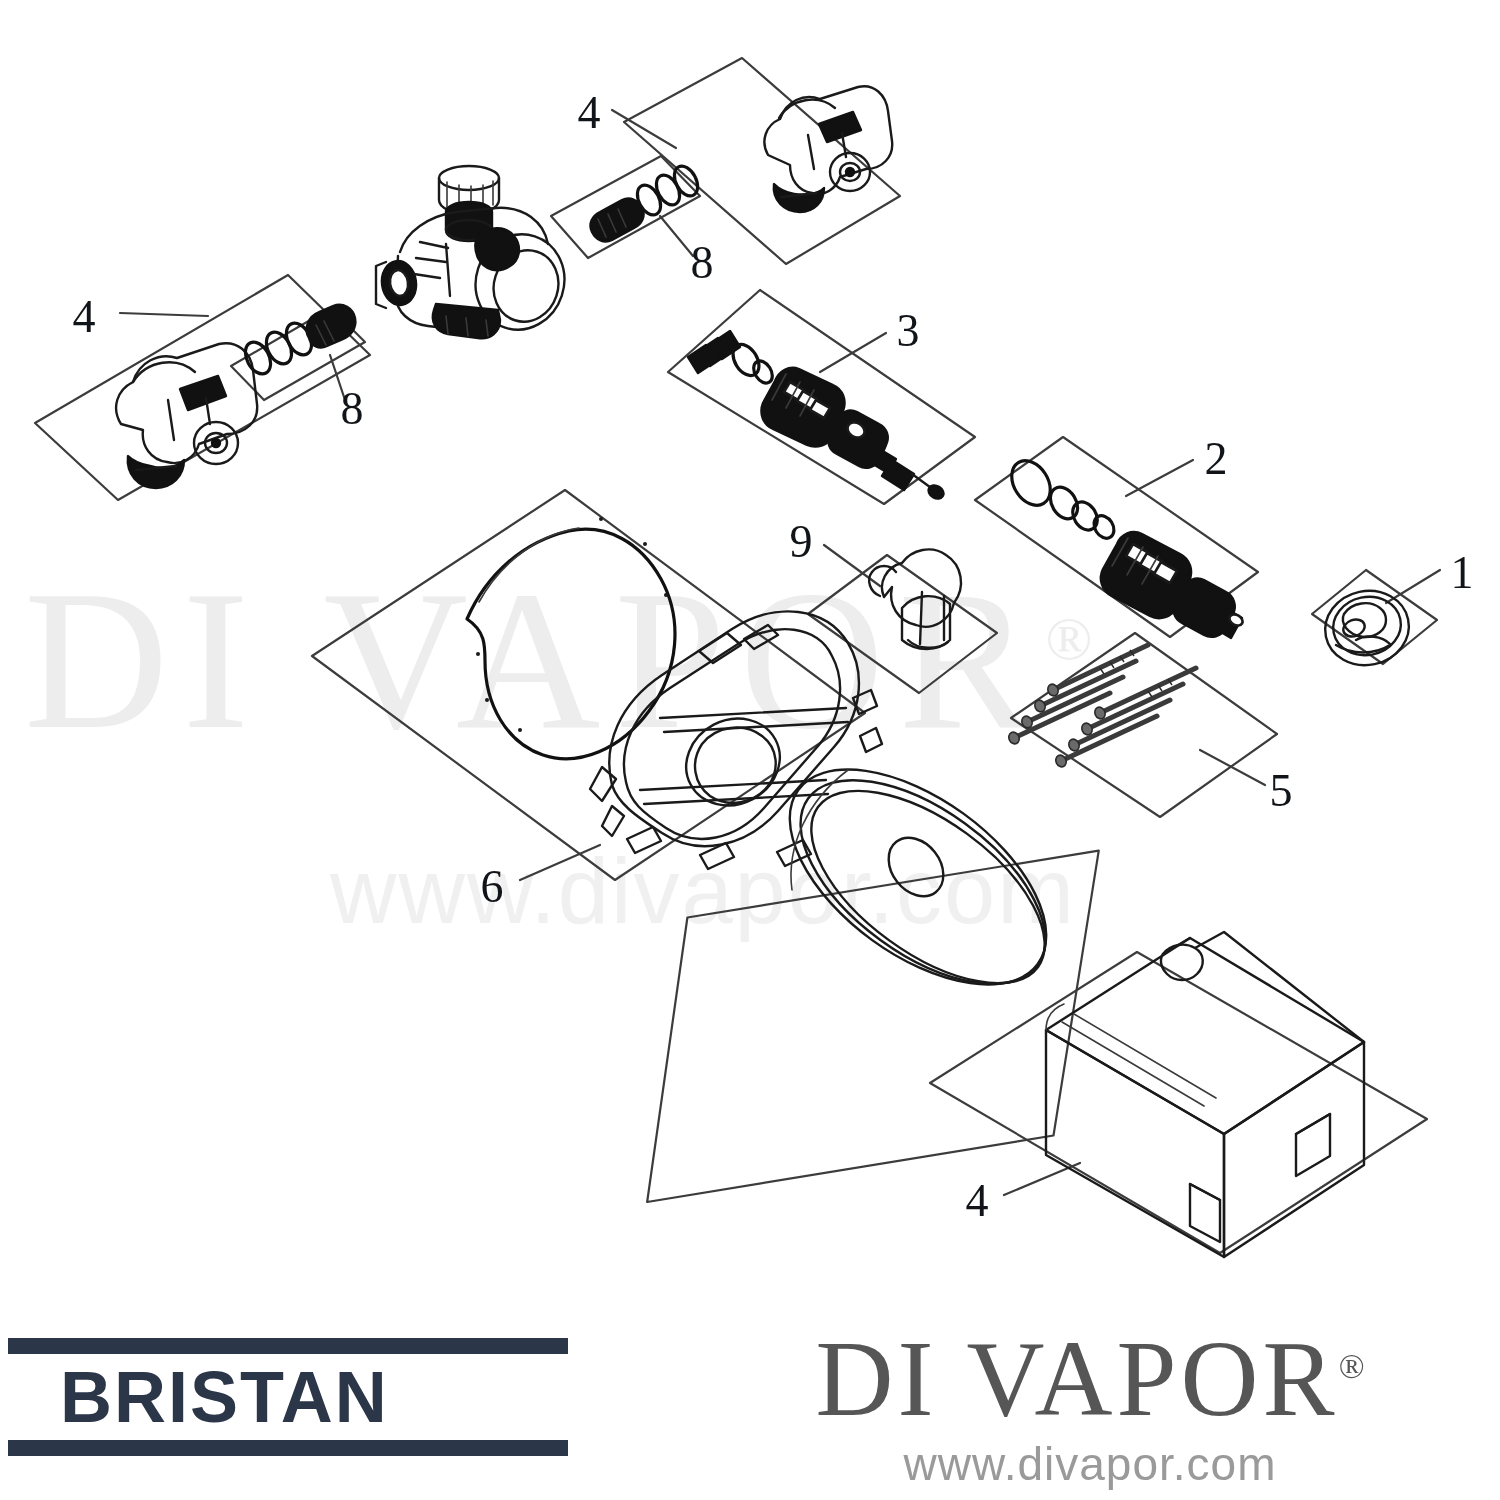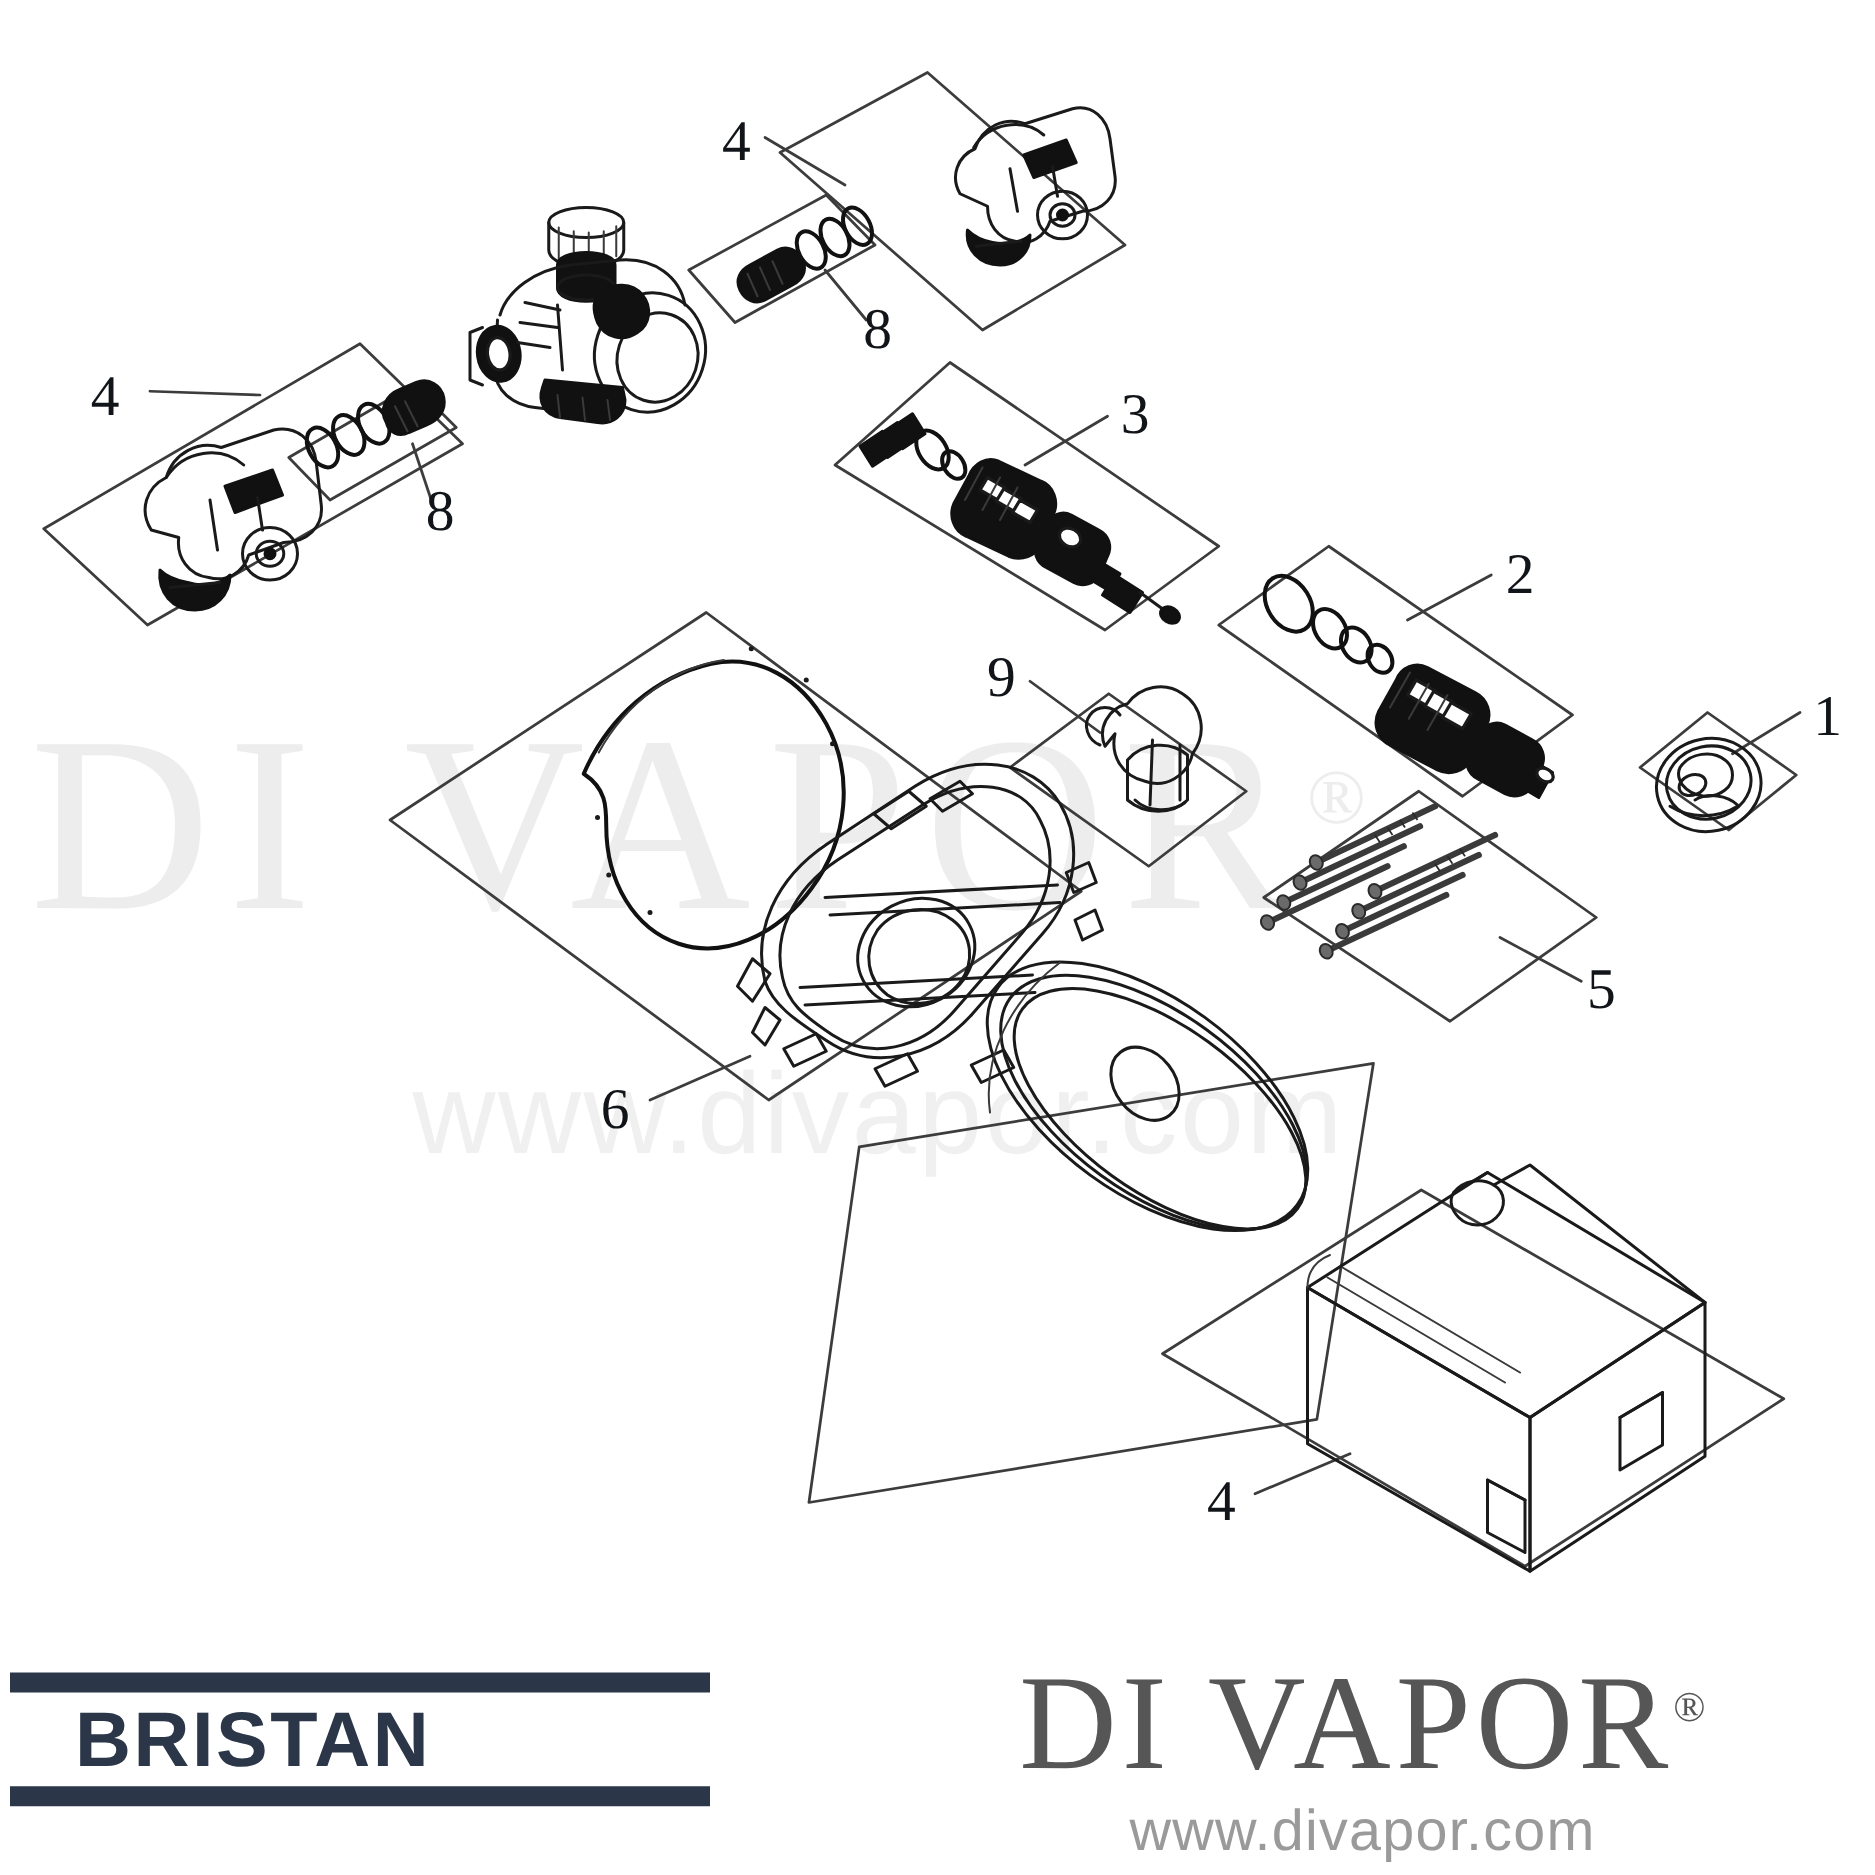--- a/index.html
+++ b/index.html
@@ -93,21 +93,21 @@
   .bristan .bar {
     height: 16px;
     background: #2b3648;
     width: 100%;
   }
   .bristan .bar.top { margin-bottom: 6px; }
   .bristan .bar.bottom { margin-top: 4px; }
   .bristan .word {
     font-family: "Liberation Sans", sans-serif;
     font-weight: bold;
-    font-size: 62px;
+    font-size: 72px;
     color: #2b3648;
     letter-spacing: 2px;
     line-height: 1.05;
     padding-left: 52px;
     white-space: nowrap;
   }
 
   .divapor {
     position: absolute;
     right: 110px;

